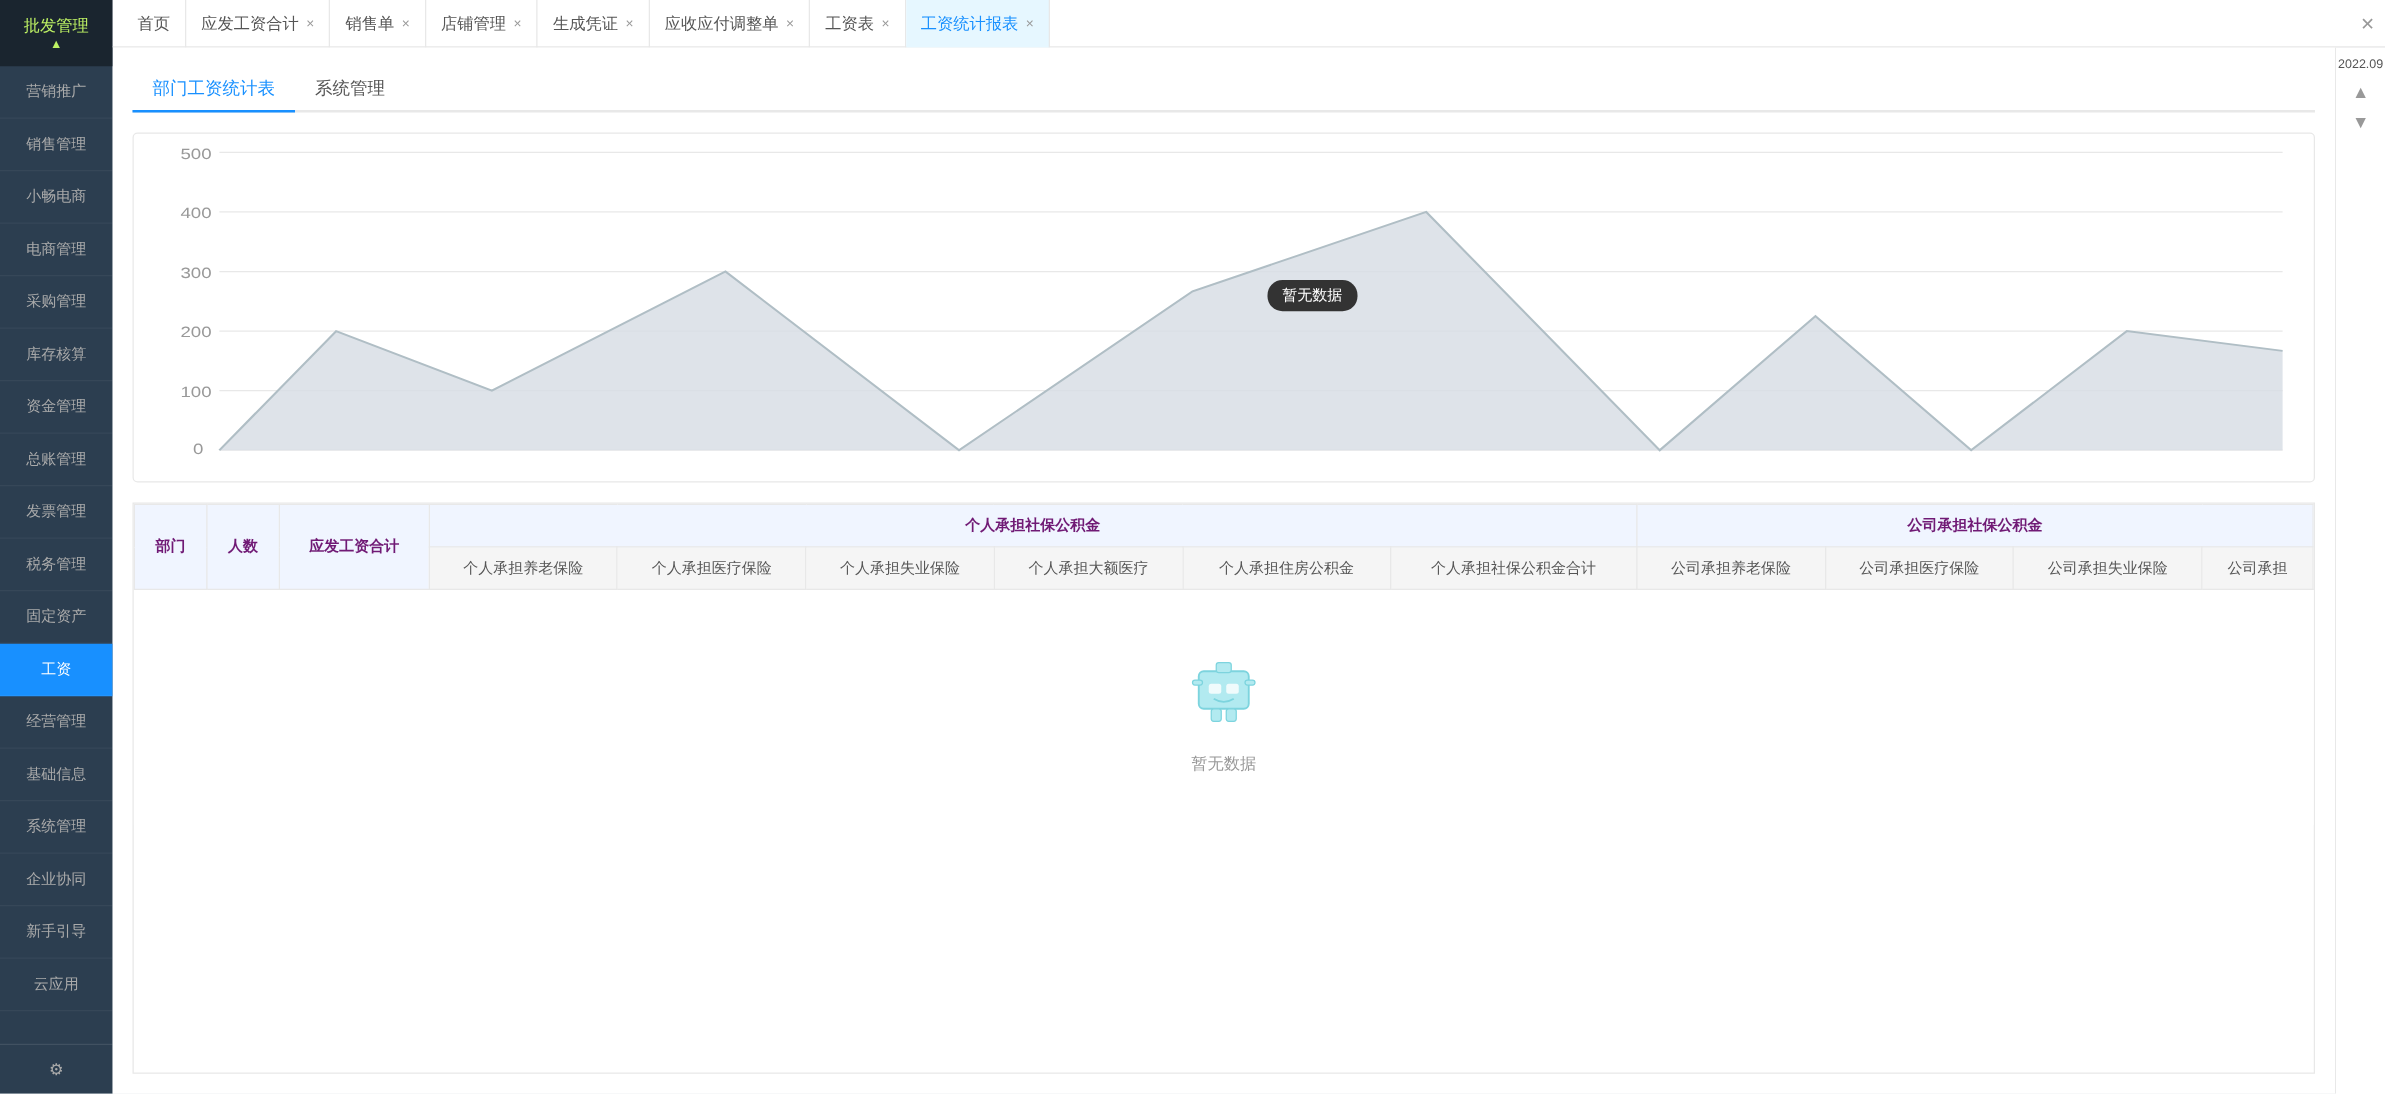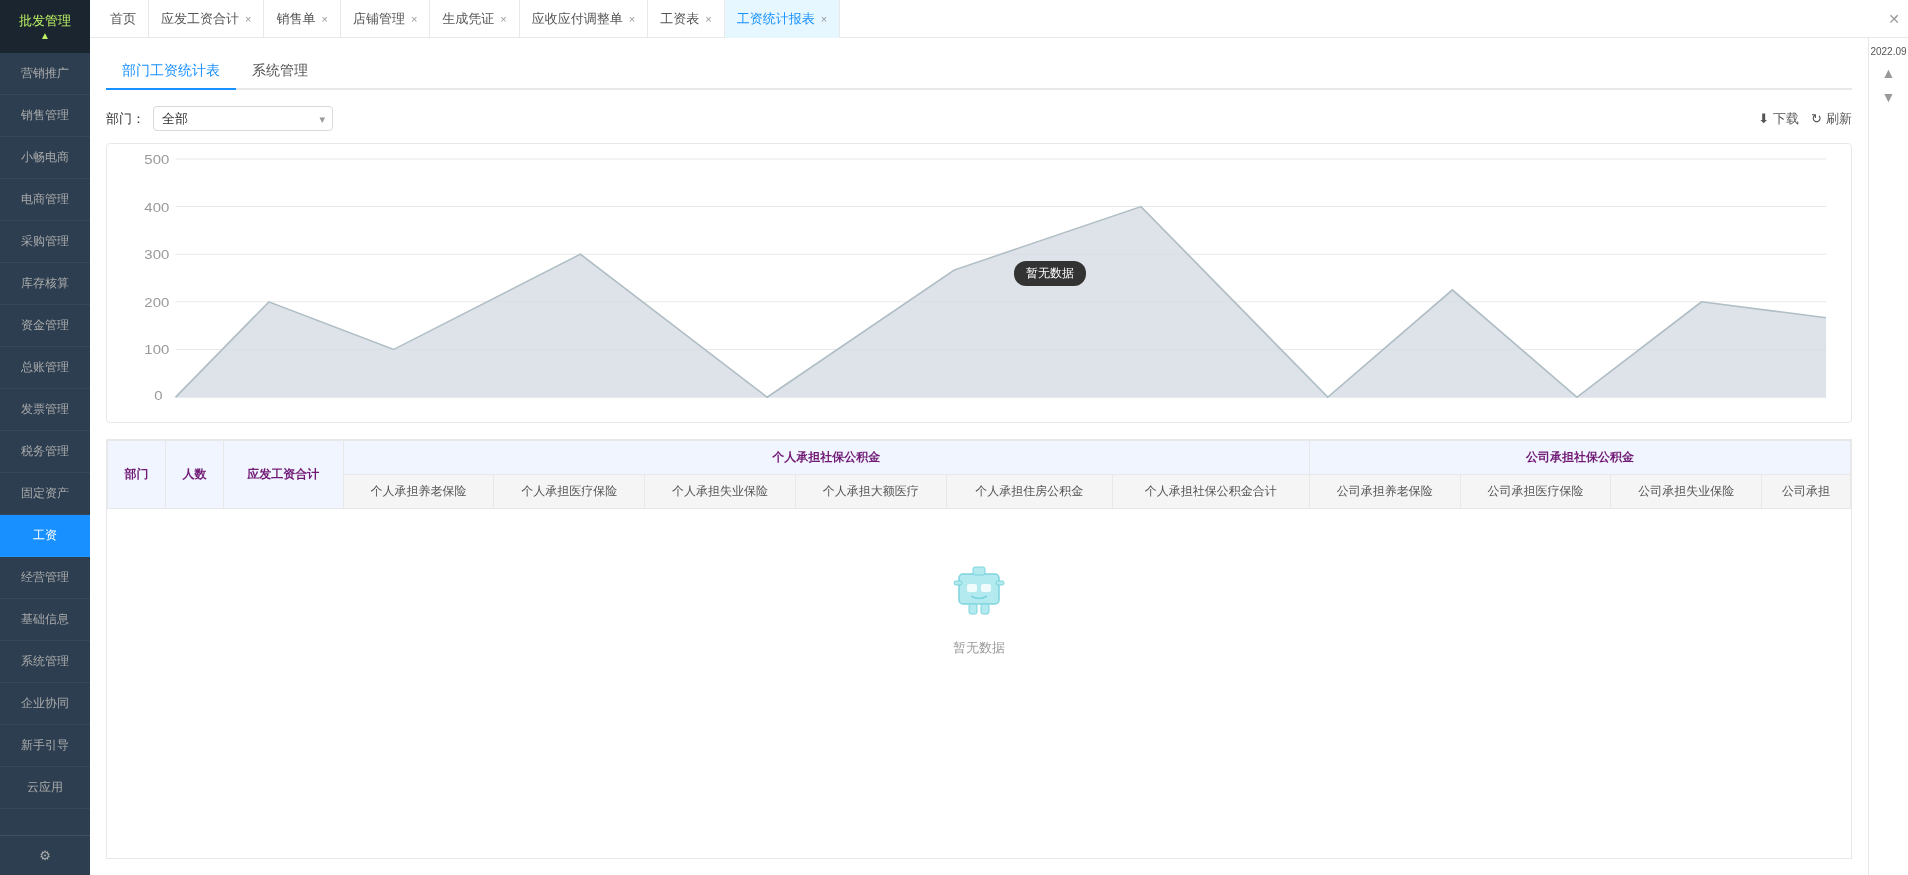--- a/index.html
+++ b/index.html
@@ -353,40 +353,20 @@
 
     <div class="page-content">
 
       <div class="sub-tabs">
         <div id="sub-tabs-container" style="display:flex;">
             <div class="sub-tab active">部门工资统计表</div>
             <div class="sub-tab">系统管理</div>
           </div>
       </div>
 
-      <div class="toolbar">
-        <div class="toolbar-left">
-          <span class="toolbar-label">部门：</span>
-          <div class="select-wrapper">
-            <select class="toolbar-select">
-              <option>全部</option>
-            </select>
-          </div>
-        </div>
-        <div class="toolbar-right">
-          <div class="toolbar-btn">
-            <span>⬇</span>
-            <span>下载</span>
-          </div>
-          <div class="toolbar-btn">
-            <span>↻</span>
-            <span>刷新</span>
-          </div>
-        </div>
-      </div>
 
       <div class="chart-area">
         <svg viewBox="0 0 1400 280" preserveAspectRatio="none">
 
           <text x="30" y="20" font-size="12" fill="#999">500</text>
           <text x="30" y="68" font-size="12" fill="#999">400</text>
           <text x="30" y="116" font-size="12" fill="#999">300</text>
           <text x="30" y="164" font-size="12" fill="#999">200</text>
           <text x="30" y="212" font-size="12" fill="#999">100</text>
           <text x="38" y="258" font-size="12" fill="#999">0</text>

